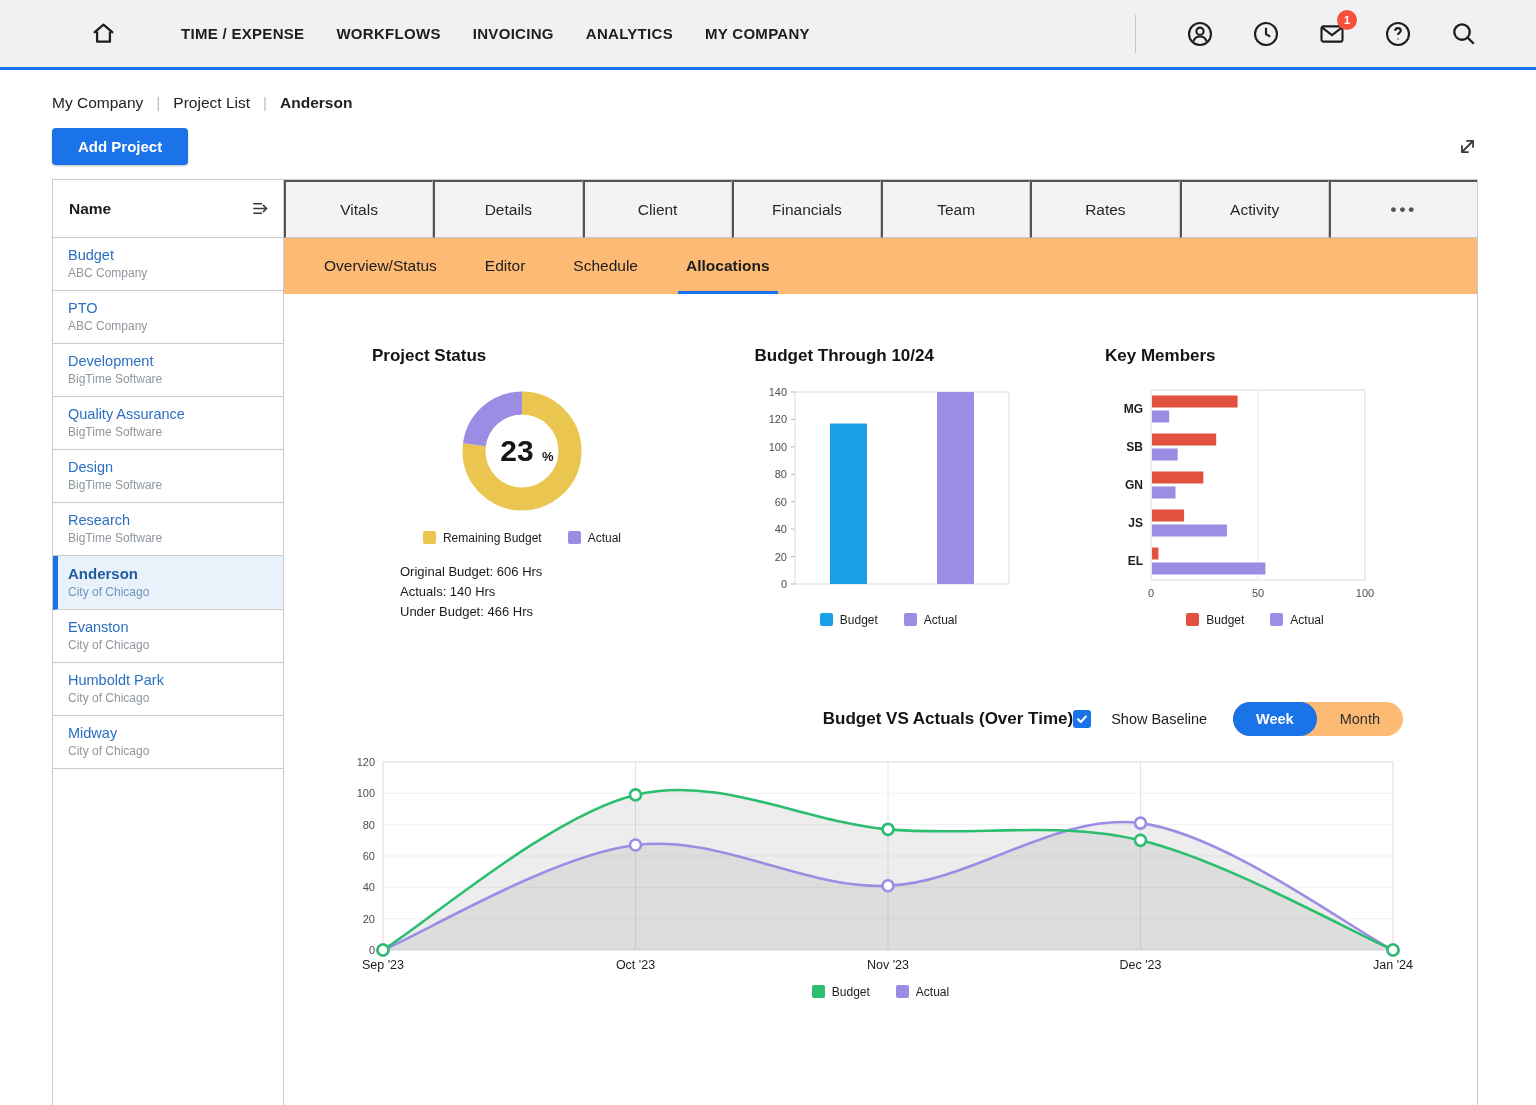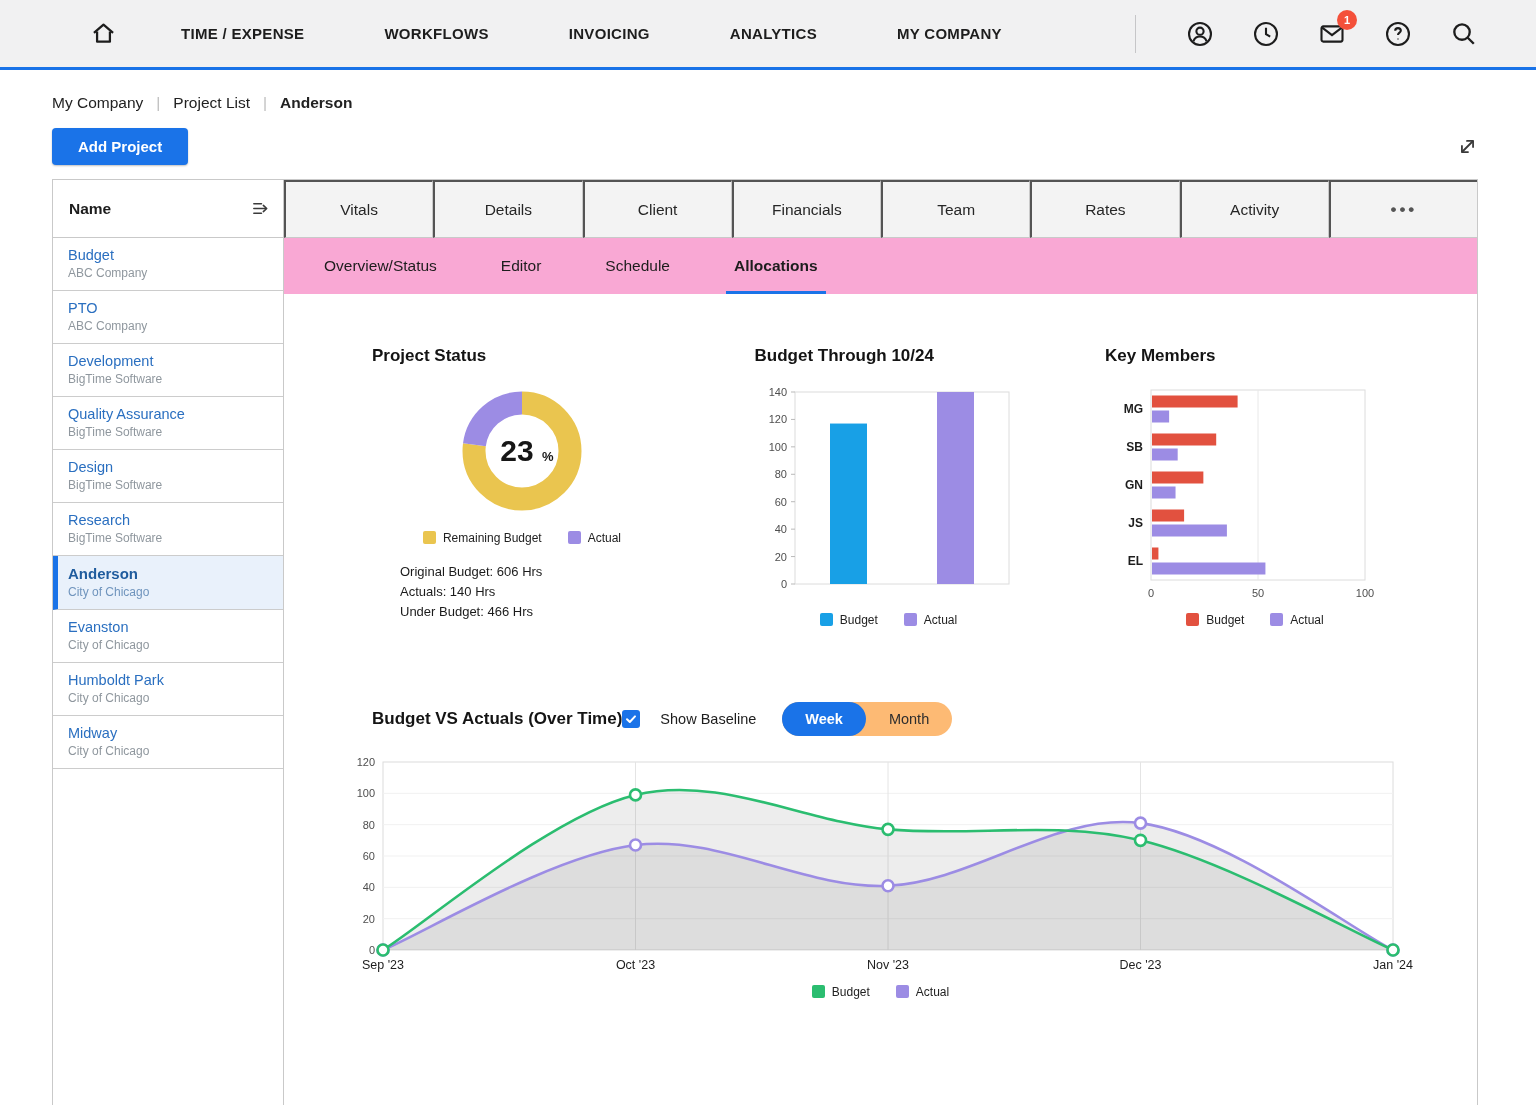--- a/index.html
+++ b/index.html
@@ -4,21 +4,21 @@
 <style>
   *{margin:0;padding:0;box-sizing:border-box}
   html,body{width:1536px;height:1105px;overflow:hidden}
   body{background:#fff;font-family:"Liberation Sans",sans-serif;color:#1d1d1d}
   button{font-family:"Liberation Sans",sans-serif}
 
   
   .topnav{height:70px;background:#f1f1f2;border-bottom:3px solid #1a73e8;display:flex;align-items:center;justify-content:space-between;padding:0 58px 0 90px}
   .nav-left{display:flex;align-items:center}
   .nav-home{background:none;border:none;cursor:pointer;display:flex;margin-right:64px}
-  .nav-items{display:flex;gap:80px}
+  .nav-items{display:flex;gap:32px}
   .nav-item{background:none;border:none;font-size:15px;font-weight:700;letter-spacing:.3px;color:#1d1d1d;cursor:pointer;white-space:nowrap}
   .nav-right{display:flex;align-items:center;gap:38px}
   .nav-divider{width:1px;height:38px;background:#c6c6c8;margin-right:12px}
   .icon-btn{background:none;border:none;cursor:pointer;display:flex;position:relative}
   .badge{position:absolute;top:-10px;right:-11px;min-width:20px;height:20px;border-radius:10px;background:#f4503a;color:#fff;font-size:11px;font-weight:700;display:flex;align-items:center;justify-content:center;padding:0 4px}
 
   
   .page{padding:0 58px 0 52px}
   .breadcrumb{padding-top:24px;display:flex;gap:13px;align-items:center;font-size:15.5px}
   .bc-item{color:#222;cursor:pointer}
@@ -39,39 +39,39 @@
   .side-item.selected{background:#e9f1fb;border-left:5px solid #1a73e8;padding-left:10px}
   .side-item.selected .side-title{font-weight:700;color:#1f5c9e;font-size:15px}
   .side-item.selected .side-sub{color:#6f94bd}
 
   .content{flex:1;display:flex;flex-direction:column;overflow:hidden}
   .tabs{display:flex;background:#f3f3f3}
   .tab{flex:1;height:58px;display:flex;align-items:center;justify-content:center;background:#f3f3f3;border-right:1px solid #c9c9c9;border-bottom:1px solid #c9c9c9;font-size:15.5px;color:#262626;cursor:pointer}
   .tab:last-child{border-right:none}
   .tab.active{background:#fff;border-bottom:3px solid #1a73e8;font-weight:700}
   .tab.more{letter-spacing:3px;font-weight:700;color:#555;font-size:17px}
-  .subtabs{display:flex;gap:64px;padding-left:40px;height:56px;align-items:stretch;background:#f9a8d4;flex-shrink:0}
+  .subtabs{display:flex;gap:48px;padding-left:40px;height:56px;align-items:stretch;background:#fdba74;flex-shrink:0}
   .subtab{background:none;border:none;font-size:15.5px;color:#1d1d1d;cursor:pointer;position:relative;display:flex;align-items:center}
   .subtab.active{font-weight:700}
   .subtab.active::after{content:"";position:absolute;left:-8px;right:-8px;bottom:0;height:3px;background:#1a73e8}
 
   
   .charts-top{display:flex;justify-content:space-between;padding:52px 72px 0 88px}
   .chart-col h3{font-size:17px;margin-bottom:14px;color:#141414}
   .col-donut{width:300px}
   .col-bars{width:268px}
   .col-members{width:300px}
   .center-row{text-align:center}
   #donut{display:flex;justify-content:center}
   #donut-notes{margin:14px 0 0 28px;font-size:13px;line-height:1.55;color:#1b1b1b}
   .leg{display:inline-flex;align-items:center;gap:7px;margin:0 13px;font-size:12px;color:#222}
   .sw{width:13px;height:13px;border-radius:2px;display:inline-block;flex-shrink:0}
 
   .bottom-section{margin-top:72px}
-  .bottom-head{display:flex;justify-content:flex-start;align-items:center;padding:0 74px 0 88px}
+  .bottom-head{display:flex;justify-content:flex-end;align-items:center;padding:0 74px 0 88px}
   .bottom-head h3{font-size:17px;color:#141414}
   .controls{display:flex;align-items:center;gap:26px}
   .baseline{display:flex;align-items:center;gap:20px;font-size:14.5px;cursor:pointer;color:#1d1d1d}
   .checkbox{width:18px;height:18px;border-radius:3px;background:#1a73e8;color:#fff;display:flex;align-items:center;justify-content:center;font-size:12px;flex-shrink:0}
   .toggle{background:#fdba74;border-radius:19px;display:flex}
   .toggle button{border:none;background:none;font-size:14.5px;padding:9px 23px;border-radius:19px;cursor:pointer;color:#2e2e2e}
   .toggle .on{background:#1a73e8;color:#fff;font-weight:700}
   #linechart{margin:16px auto 0;width:1080px}
   #line-legend{text-align:center;margin-top:0}
 </style>

